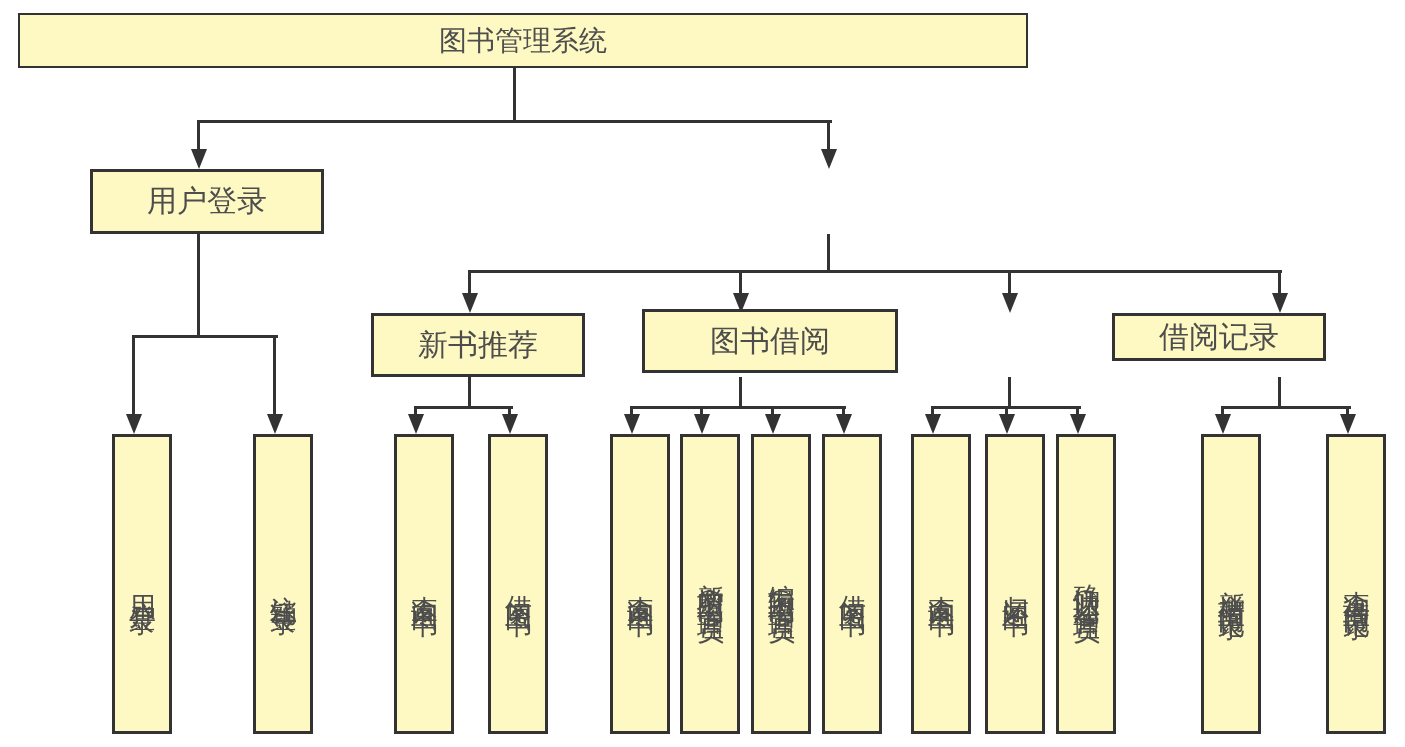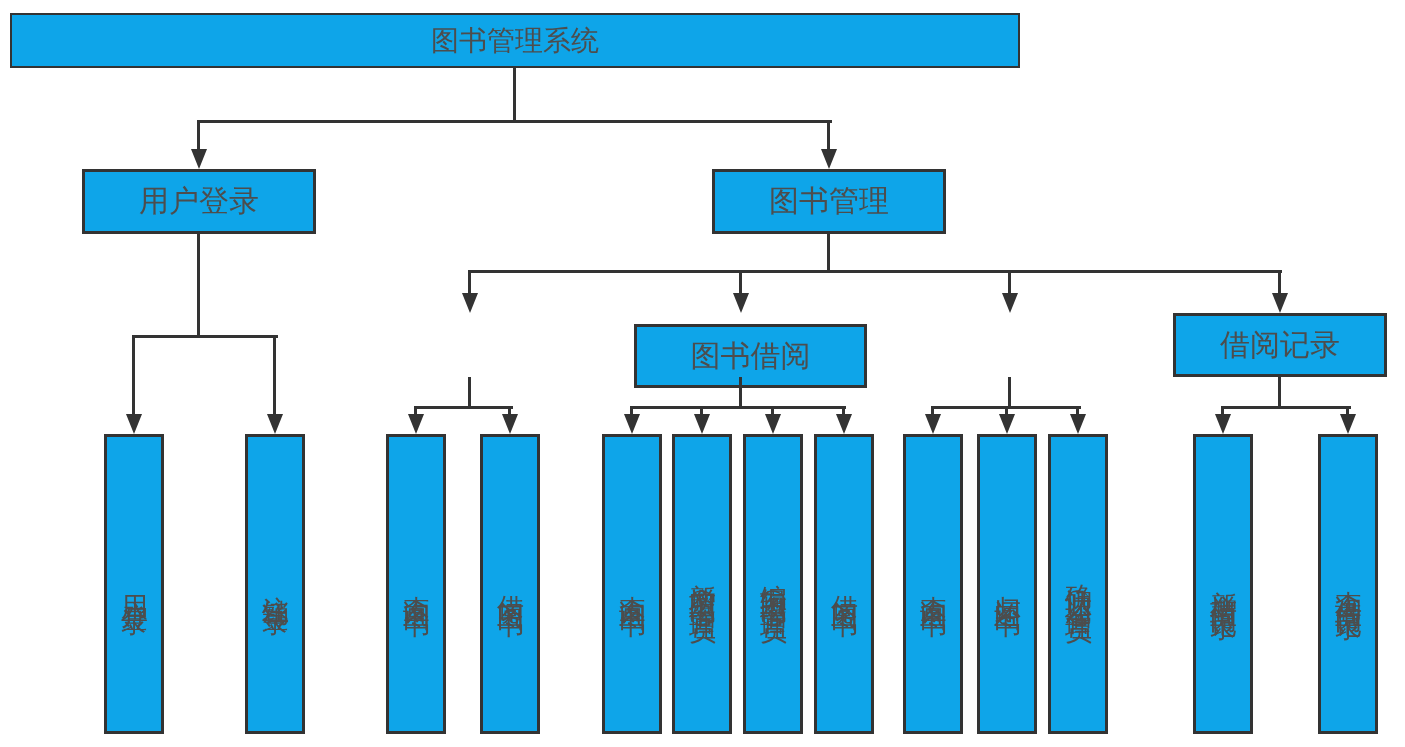--- a/index.html
+++ b/index.html
@@ -7,26 +7,27 @@
     position:relative;
     width:1405px;height:747px;
     background:#ffffff;
     overflow:hidden;
     font-family:"Liberation Sans", sans-serif;
   }
   .box{
     position:absolute;
     box-sizing:border-box;
     border:3px solid #333333;
-    background:#0ea5e9;
+    background:#fef9c3;
     color:#4d4d4d;
     display:flex;
     align-items:center;
     justify-content:center;
     text-align:center;
+    margin-left:8px;
   }
   .box.lvl1{border-width:2px;font-size:28px;}
   .box.lvl2,.box.lvl3{font-size:30px;}
   .box.leaf{font-size:27px;}
   .box.leaf .vtext{
     writing-mode:vertical-rl;
     text-orientation:mixed;
     letter-spacing:5px;
     line-height:1;
     max-height:292px;
@@ -56,42 +57,42 @@
   <div class="box lvl1" style="left:10px;top:13px;width:1010px;height:55px">图书管理系统</div>
 
   <div class="vline" style="left:513px;top:68px;height:55px"></div>
   <div class="hline" style="left:197px;top:120px;width:635px"></div>
   <div class="vline" style="left:197px;top:120px;height:32px"></div>
   <div class="vline" style="left:827px;top:120px;height:32px"></div>
   <div class="arr" style="left:191px;top:149px"></div>
   <div class="arr" style="left:821px;top:149px"></div>
 
   <div class="box lvl2" style="left:82px;top:169px;width:234px;height:65px">用户登录</div>
-  <div class="box lvl2" style="left:712px;top:169px;width:234px;height:65px">图书管理</div>
 
   <div class="vline" style="left:197px;top:234px;height:104px"></div>
   <div class="hline" style="left:132px;top:335px;width:146px"></div>
   <div class="vline" style="left:132px;top:335px;height:82px"></div>
   <div class="vline" style="left:273px;top:335px;height:82px"></div>
   <div class="arr" style="left:126px;top:414px"></div>
   <div class="arr" style="left:267px;top:414px"></div>
 
   <div class="vline" style="left:827px;top:234px;height:39px"></div>
   <div class="hline" style="left:468px;top:270px;width:814px"></div>
   <div class="vline" style="left:468px;top:270px;height:28px"></div>
   <div class="vline" style="left:739px;top:270px;height:28px"></div>
   <div class="vline" style="left:1008px;top:270px;height:28px"></div>
   <div class="vline" style="left:1278px;top:270px;height:28px"></div>
   <div class="arr" style="left:462px;top:293px"></div>
   <div class="arr" style="left:733px;top:293px"></div>
   <div class="arr" style="left:1002px;top:293px"></div>
   <div class="arr" style="left:1272px;top:293px"></div>
 
-  <div class="box lvl3" style="left:634px;top:324px;width:233px;height:64px">图书借阅</div>
-  <div class="box lvl3" style="left:1173px;top:313px;width:214px;height:64px">借阅记录</div>
+  <div class="box lvl3" style="left:363px;top:313px;width:214px;height:64px">新书推荐</div>
+  <div class="box lvl3" style="left:634px;top:309px;width:256px;height:64px">图书借阅</div>
+  <div class="box lvl3" style="left:1104px;top:313px;width:214px;height:48px">借阅记录</div>
 
   <div class="vline" style="left:468px;top:377px;height:32px"></div>
   <div class="vline" style="left:739px;top:377px;height:32px"></div>
   <div class="vline" style="left:1008px;top:377px;height:32px"></div>
   <div class="vline" style="left:1278px;top:377px;height:32px"></div>
 
   <div class="hline" style="left:414px;top:406px;width:99px"></div>
   <div class="hline" style="left:630px;top:406px;width:216px"></div>
   <div class="hline" style="left:931px;top:406px;width:150px"></div>
   <div class="hline" style="left:1221px;top:406px;width:130px"></div>

